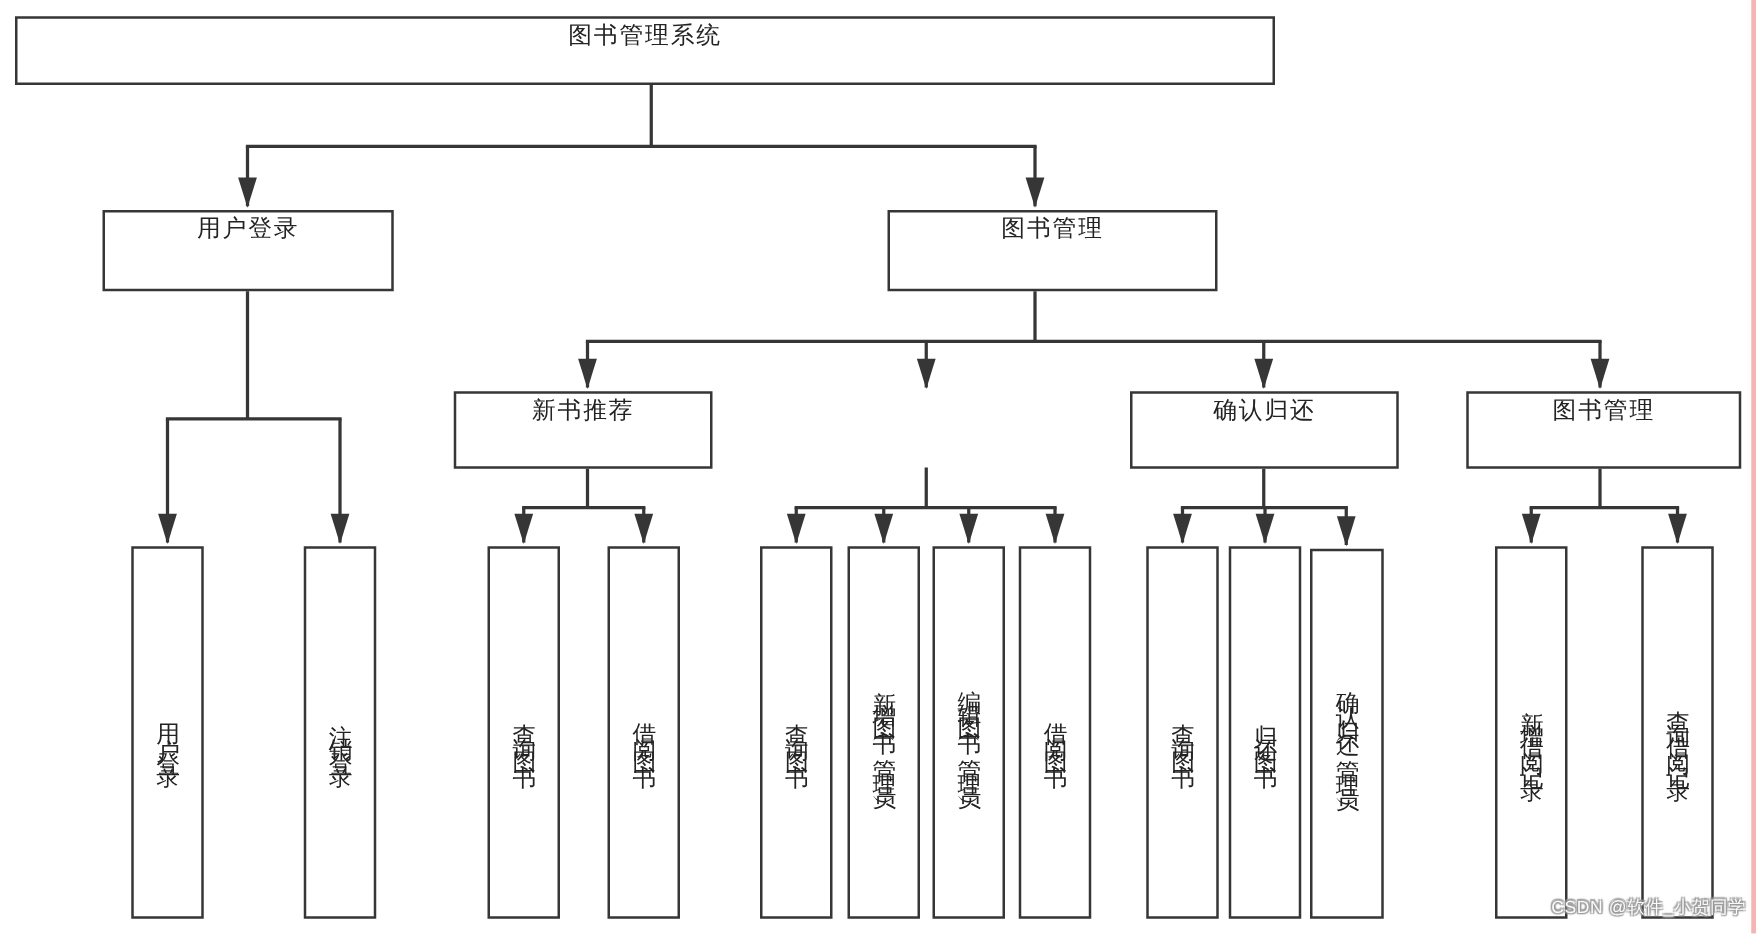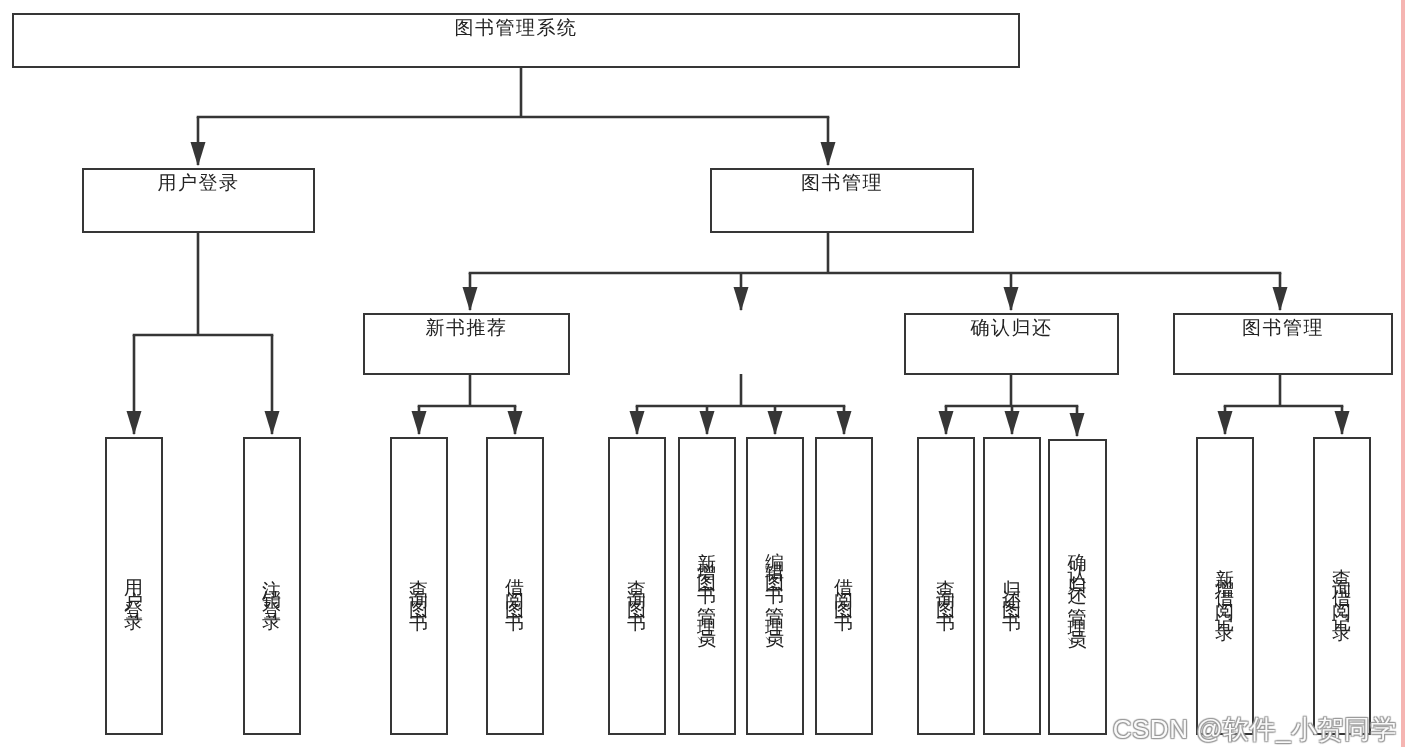--- a/index.html
+++ b/index.html
@@ -33,22 +33,22 @@
     text-orientation:mixed;
     font-size:19px;
     letter-spacing:11px;
     line-height:1;
   }
   .strip{
     position:absolute;right:0;top:0;width:4px;height:747px;
     background:#f5b5b2;
   }
   .wm{
-    position:absolute;right:8px;bottom:0;
-    font-size:26px;letter-spacing:0.5px;
+    position:absolute;right:8px;bottom:12px;
+    font-size:14px;letter-spacing:0.5px;
     color:#fafafa;
     text-shadow:-1px -1px 1px #9a9a9a, 1px -1px 1px #9a9a9a,
                 -1px 1px 1px #9a9a9a, 1px 1px 1px #9a9a9a,
                 0 0 2px #8c8c8c;
     z-index:5;
     white-space:nowrap;
   }
 </style>
 </head>
 <body>

